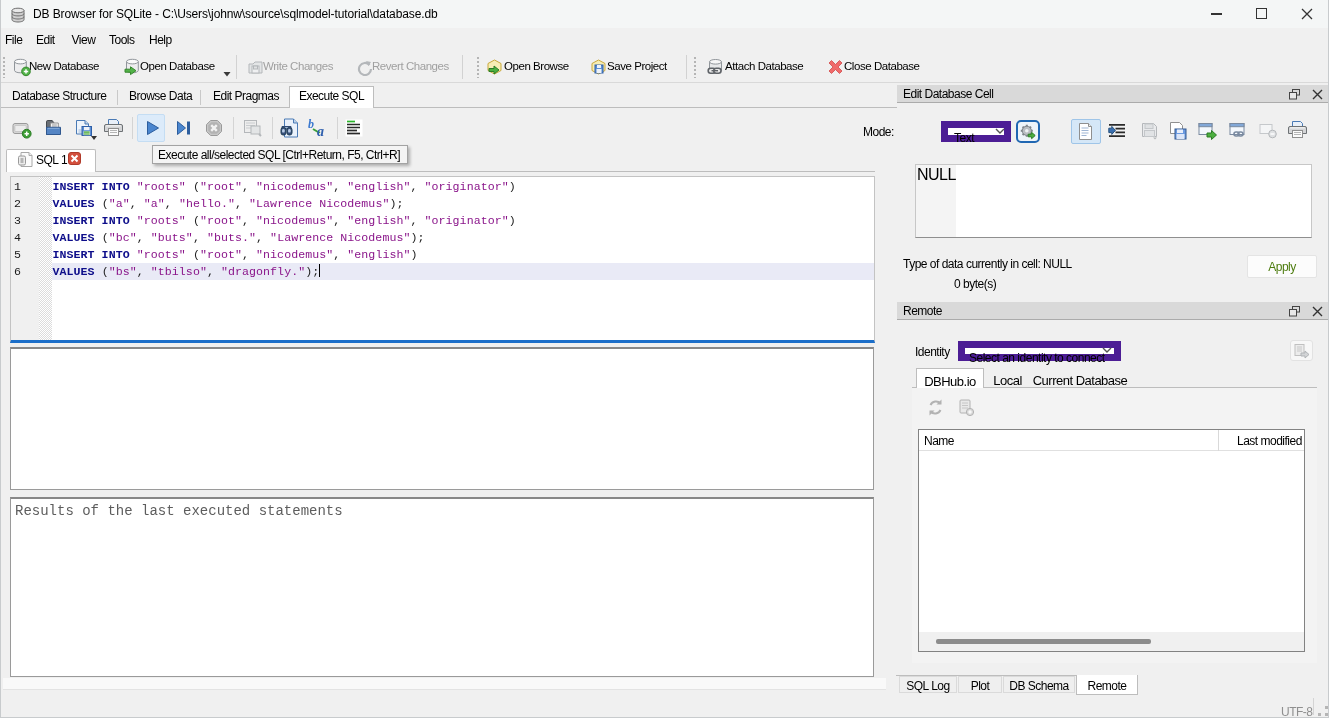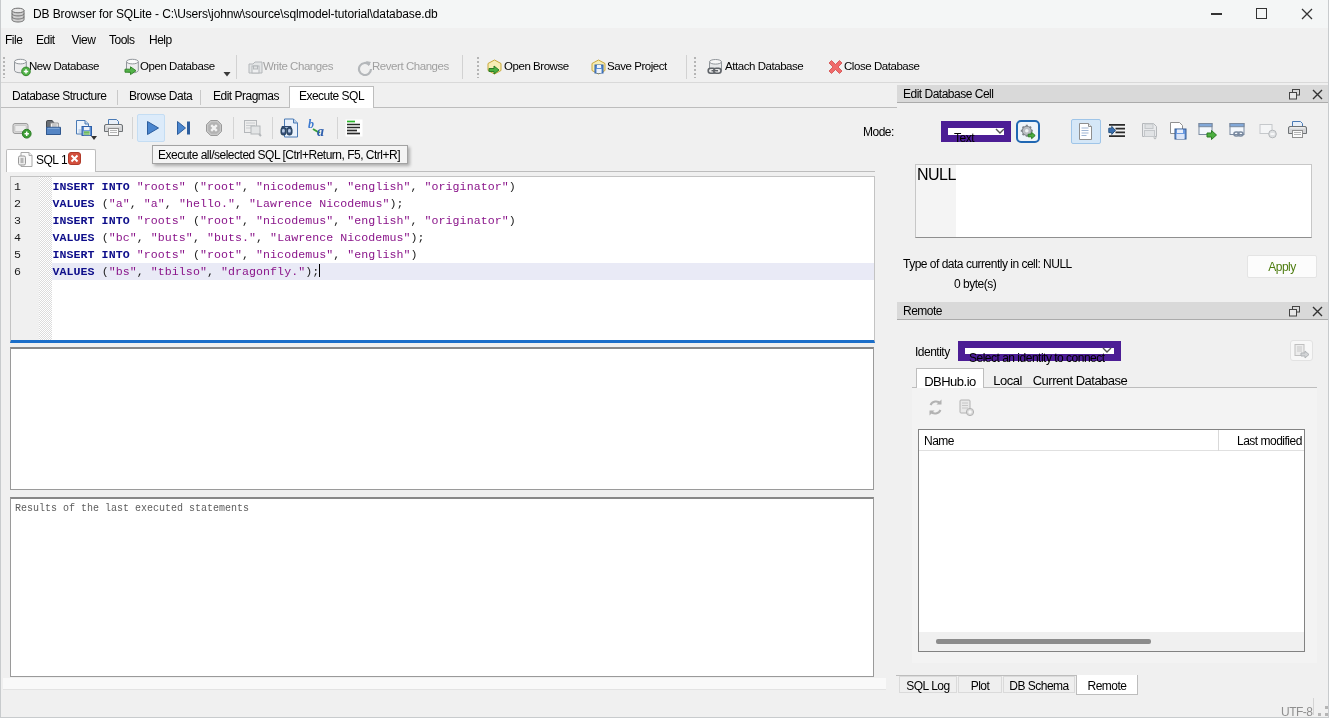--- a/index.html
+++ b/index.html
@@ -29,21 +29,21 @@
  background-image:linear-gradient(45deg,#dcdcdc 25%,transparent 25%,transparent 75%,#dcdcdc 75%),linear-gradient(45deg,#dcdcdc 25%,transparent 25%,transparent 75%,#dcdcdc 75%);
  background-size:2px 2px;background-position:0 0,1px 1px;background-color:#fff}
 .codeline{position:absolute;left:41.5px;height:17px;font-family:"Liberation Mono",monospace;font-size:11.6px;line-height:17px;white-space:pre;color:#222;letter-spacing:0.06px}
 .lnum{position:absolute;left:3px;width:20px;height:17px;font-family:"Liberation Mono",monospace;font-size:11.6px;line-height:17px;color:#1a1a1a;letter-spacing:0}
 .k{color:#0d0d8a;font-weight:bold}
 .s{color:#8a158a}
 #curline{position:absolute;left:41px;top:86px;height:17px;right:0;background:#e9eaf6}
 
 #resultsbox{left:10px;top:347px;width:864px;height:143px;background:#fff;border:1px solid #9a9a9a;border-top:2px solid #888}
 #msgbox{left:10px;top:497px;width:864px;height:180px;background:#fff;border:1px solid #9a9a9a;border-top:2px solid #888}
-#msgtext{left:15px;top:503px;font-family:"Liberation Mono",monospace;font-size:10px;color:#5d5d5d;letter-spacing:0}
+#msgtext{left:15px;top:503px;font-family:"Liberation Mono",monospace;font-size:14px;color:#5d5d5d;letter-spacing:0}
 
 .dockhdr{position:absolute;left:897px;width:504px;height:18px;background:#d9d9d9;border-bottom:1px solid #ababab}
 .dockhdr .t{position:absolute;left:6px;top:2px;font-size:12px;color:#000}
 
 .combo{position:absolute;background:#fff;border:7px solid #4c1d95;font-size:12px}
 .combo .ct{position:absolute;left:6px;top:3px;white-space:nowrap}
 
 .rtab{position:absolute;font-size:13px;text-align:center}
 
 #rtable{left:918px;top:429px;width:387px;height:223px;background:#fff;border:1px solid #828282}

